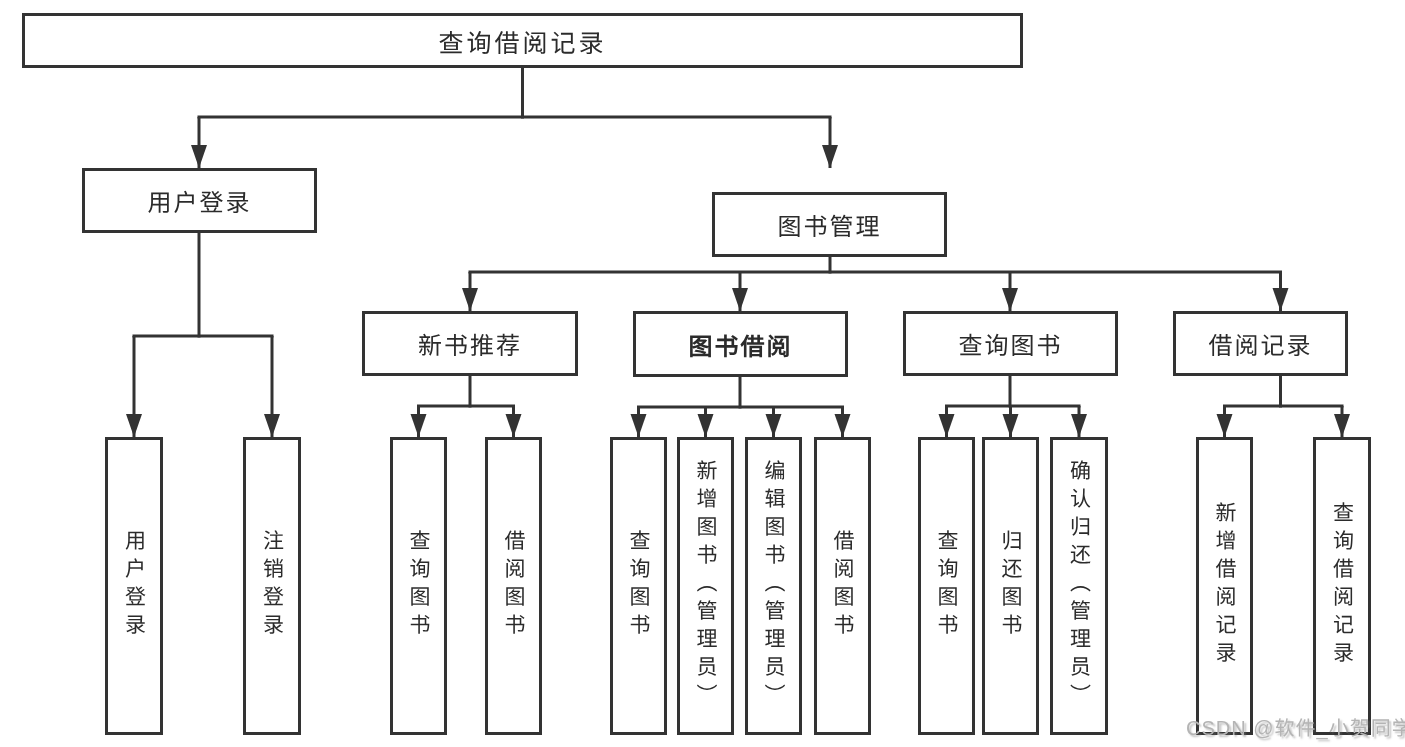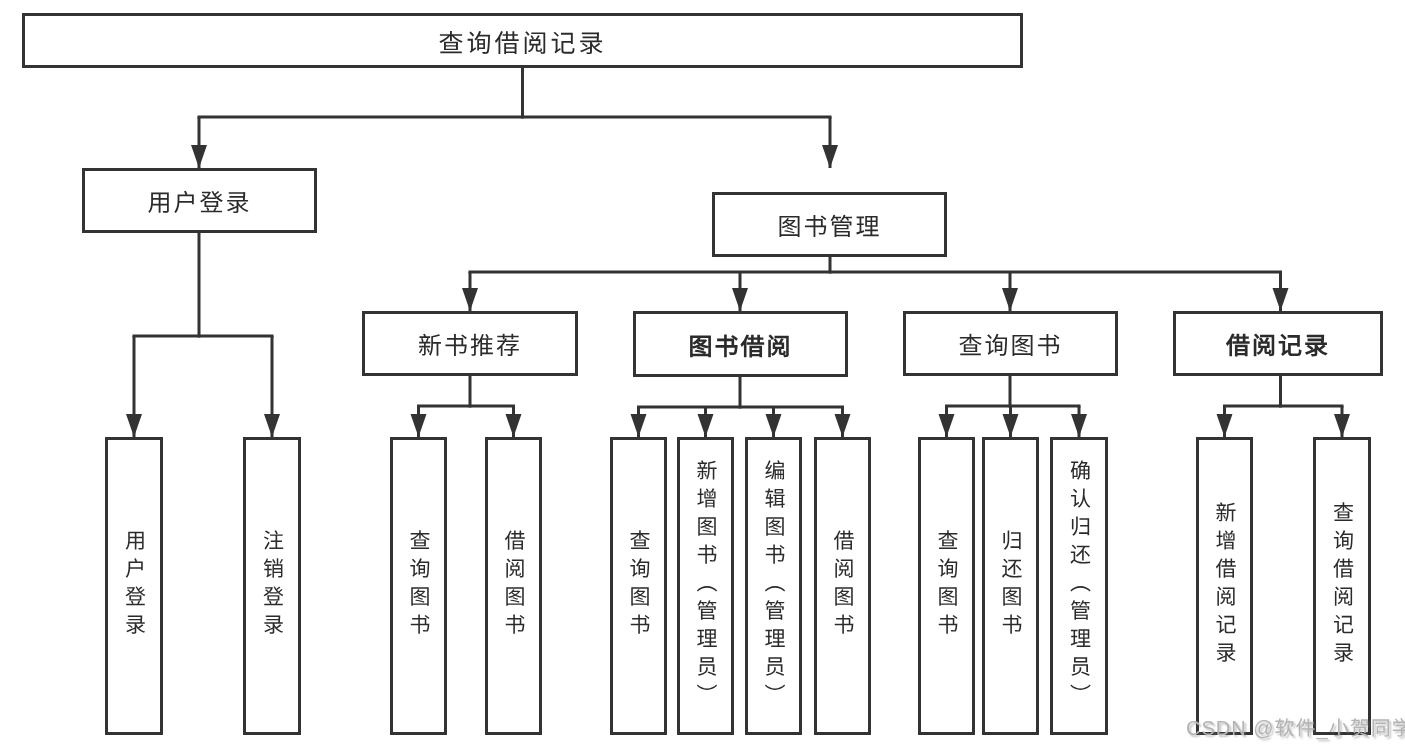--- a/index.html
+++ b/index.html
@@ -135,21 +135,21 @@
   </svg>
 
   <div class="node root-label" style="left:22px; top:13px; width:1001px; height:55px;">查询借阅记录</div>
 
   <div class="node h-label" style="left:82px; top:168px; width:235px; height:65px;">用户登录</div>
   <div class="node h-label" style="left:712px; top:168px; width:235px; height:65px;margin-top:24px;">图书管理</div>
 
   <div class="node h-label" style="left:362px; top:311px; width:216px; height:65px;">新书推荐</div>
   <div class="node h-label" style="left:633px; top:311px; width:215px; height:66px;font-weight:bold;">图书借阅</div>
   <div class="node h-label" style="left:903px; top:311px; width:215px; height:65px;">查询图书</div>
-  <div class="node h-label" style="left:1173px; top:311px; width:210px; height:65px;font-weight:bold;">借阅记录</div>
+  <div class="node h-label" style="left:1173px; top:311px; width:175px; height:65px;">借阅记录</div>
 
   <div class="node leaf" style="left:105px; top:437px; width:58px; height:298px;">用户登录</div>
   <div class="node leaf" style="left:243px; top:437px; width:58px; height:298px;">注销登录</div>
 
   <div class="node leaf" style="left:390px; top:437px; width:57px; height:298px;">查询图书</div>
   <div class="node leaf" style="left:485px; top:437px; width:57px; height:298px;">借阅图书</div>
 
   <div class="node leaf" style="left:610px; top:437px; width:57px; height:298px;">查询图书</div>
   <div class="node leaf" style="left:677px; top:437px; width:57px; height:298px;">新增图书（管理员）</div>
   <div class="node leaf" style="left:745px; top:437px; width:57px; height:298px;">编辑图书（管理员）</div>

